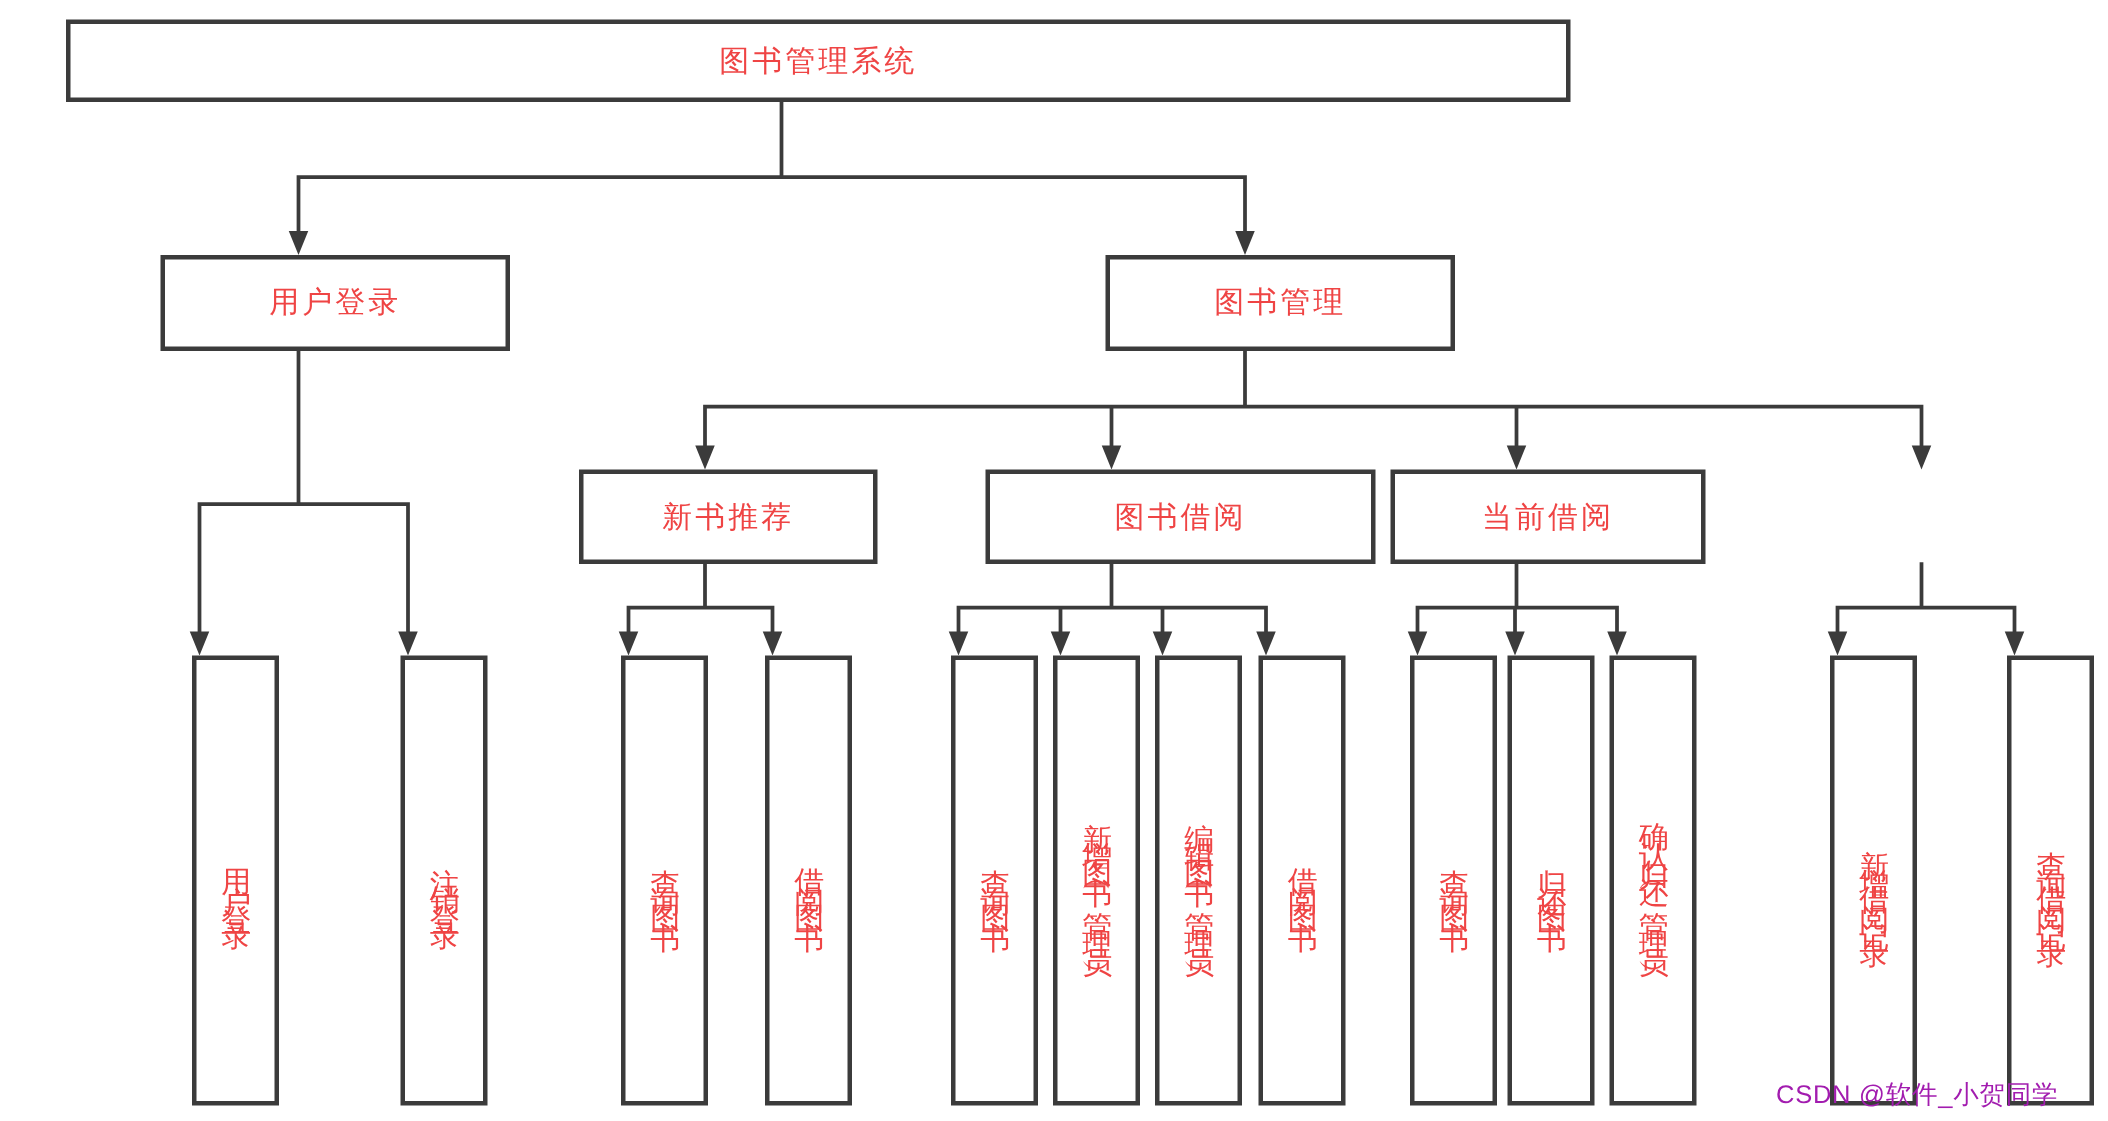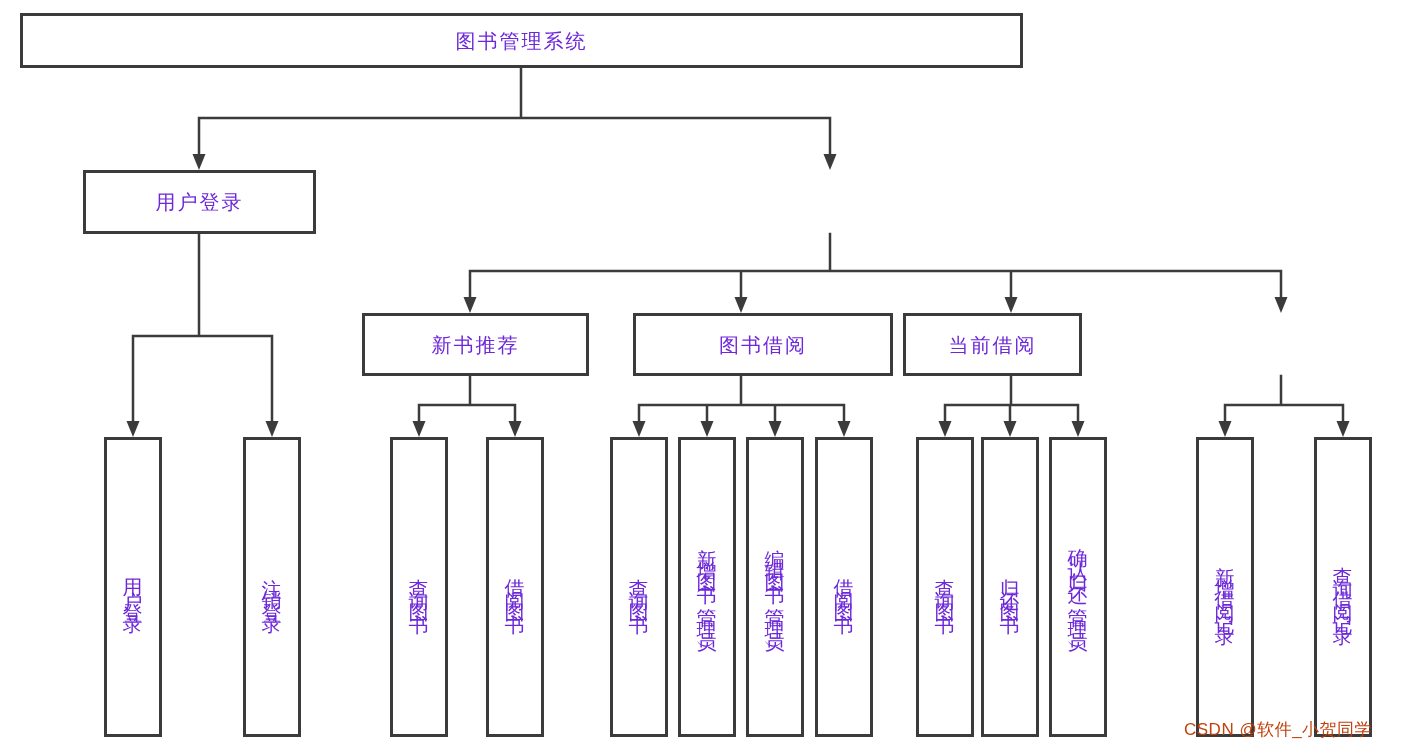--- a/index.html
+++ b/index.html
@@ -13,37 +13,38 @@
   }
   .connector-layer {
     position:absolute; left:0; top:0; width:1405px; height:747px;
     z-index:1; pointer-events:none;
   }
   .node {
     position:absolute;
     border:3px solid #3b3b3b;
     background:#ffffff;
     display:flex; align-items:center; justify-content:center;
-    color:#6d28d9;
+    color:#ef4444;
     z-index:2;
     white-space:nowrap;
+    margin-left:24px;
   }
   .node.h { font-size:20px; letter-spacing:2px; line-height:1; }
   .node.v {
     writing-mode:vertical-rl;
     font-size:20px;
     letter-spacing:12px;
     line-height:1;
   }
   .watermark {
     position:absolute;
     left:1184px; top:718px;
     z-index:3;
     font-size:17px;
-    color:#c2410c;
+    color:#a21caf;
     letter-spacing:0.5px;
     white-space:nowrap;
   }
 </style>
 </head>
 <body>
 
 <div class="stage">
 
   <svg class="connector-layer" viewBox="0 0 1405 747" xmlns="http://www.w3.org/2000/svg">
@@ -75,24 +76,25 @@
          M639 437 l-6.5 -16 l13 0 z  M707 437 l-6.5 -16 l13 0 z
          M775 437 l-6.5 -16 l13 0 z  M844 437 l-6.5 -16 l13 0 z
          M945 437 l-6.5 -16 l13 0 z  M1010 437 l-6.5 -16 l13 0 z
          M1078 437 l-6.5 -16 l13 0 z M1225 437 l-6.5 -16 l13 0 z
          M1343 437 l-6.5 -16 l13 0 z" fill="#3b3b3b" stroke="none"></path>
   </svg>
 
   <div class="node h" style="left:20px;top:13px;width:1003px;height:55px">图书管理系统</div>
 
   <div class="node h" style="left:83px;top:170px;width:233px;height:64px">用户登录</div>
+  <div class="node h" style="left:713px;top:170px;width:233px;height:64px">图书管理</div>
 
-  <div class="node h" style="left:362px;top:313px;width:227px;height:63px">新书推荐</div>
+  <div class="node h" style="left:362px;top:313px;width:199px;height:63px">新书推荐</div>
   <div class="node h" style="left:633px;top:313px;width:260px;height:63px">图书借阅</div>
-  <div class="node h" style="left:903px;top:313px;width:179px;height:63px">当前借阅</div>
+  <div class="node h" style="left:903px;top:313px;width:210px;height:63px">当前借阅</div>
 
   <div class="node v" style="left:104px;top:437px;width:58px;height:300px">用户登录</div>
   <div class="node v" style="left:243px;top:437px;width:58px;height:300px">注销登录</div>
 
   <div class="node v" style="left:390px;top:437px;width:58px;height:300px">查询图书</div>
   <div class="node v" style="left:486px;top:437px;width:58px;height:300px">借阅图书</div>
 
   <div class="node v" style="left:610px;top:437px;width:58px;height:300px">查询图书</div>
   <div class="node v" style="left:678px;top:437px;width:58px;height:300px">新增图书（管理员）</div>
   <div class="node v" style="left:746px;top:437px;width:58px;height:300px">编辑图书（管理员）</div>

